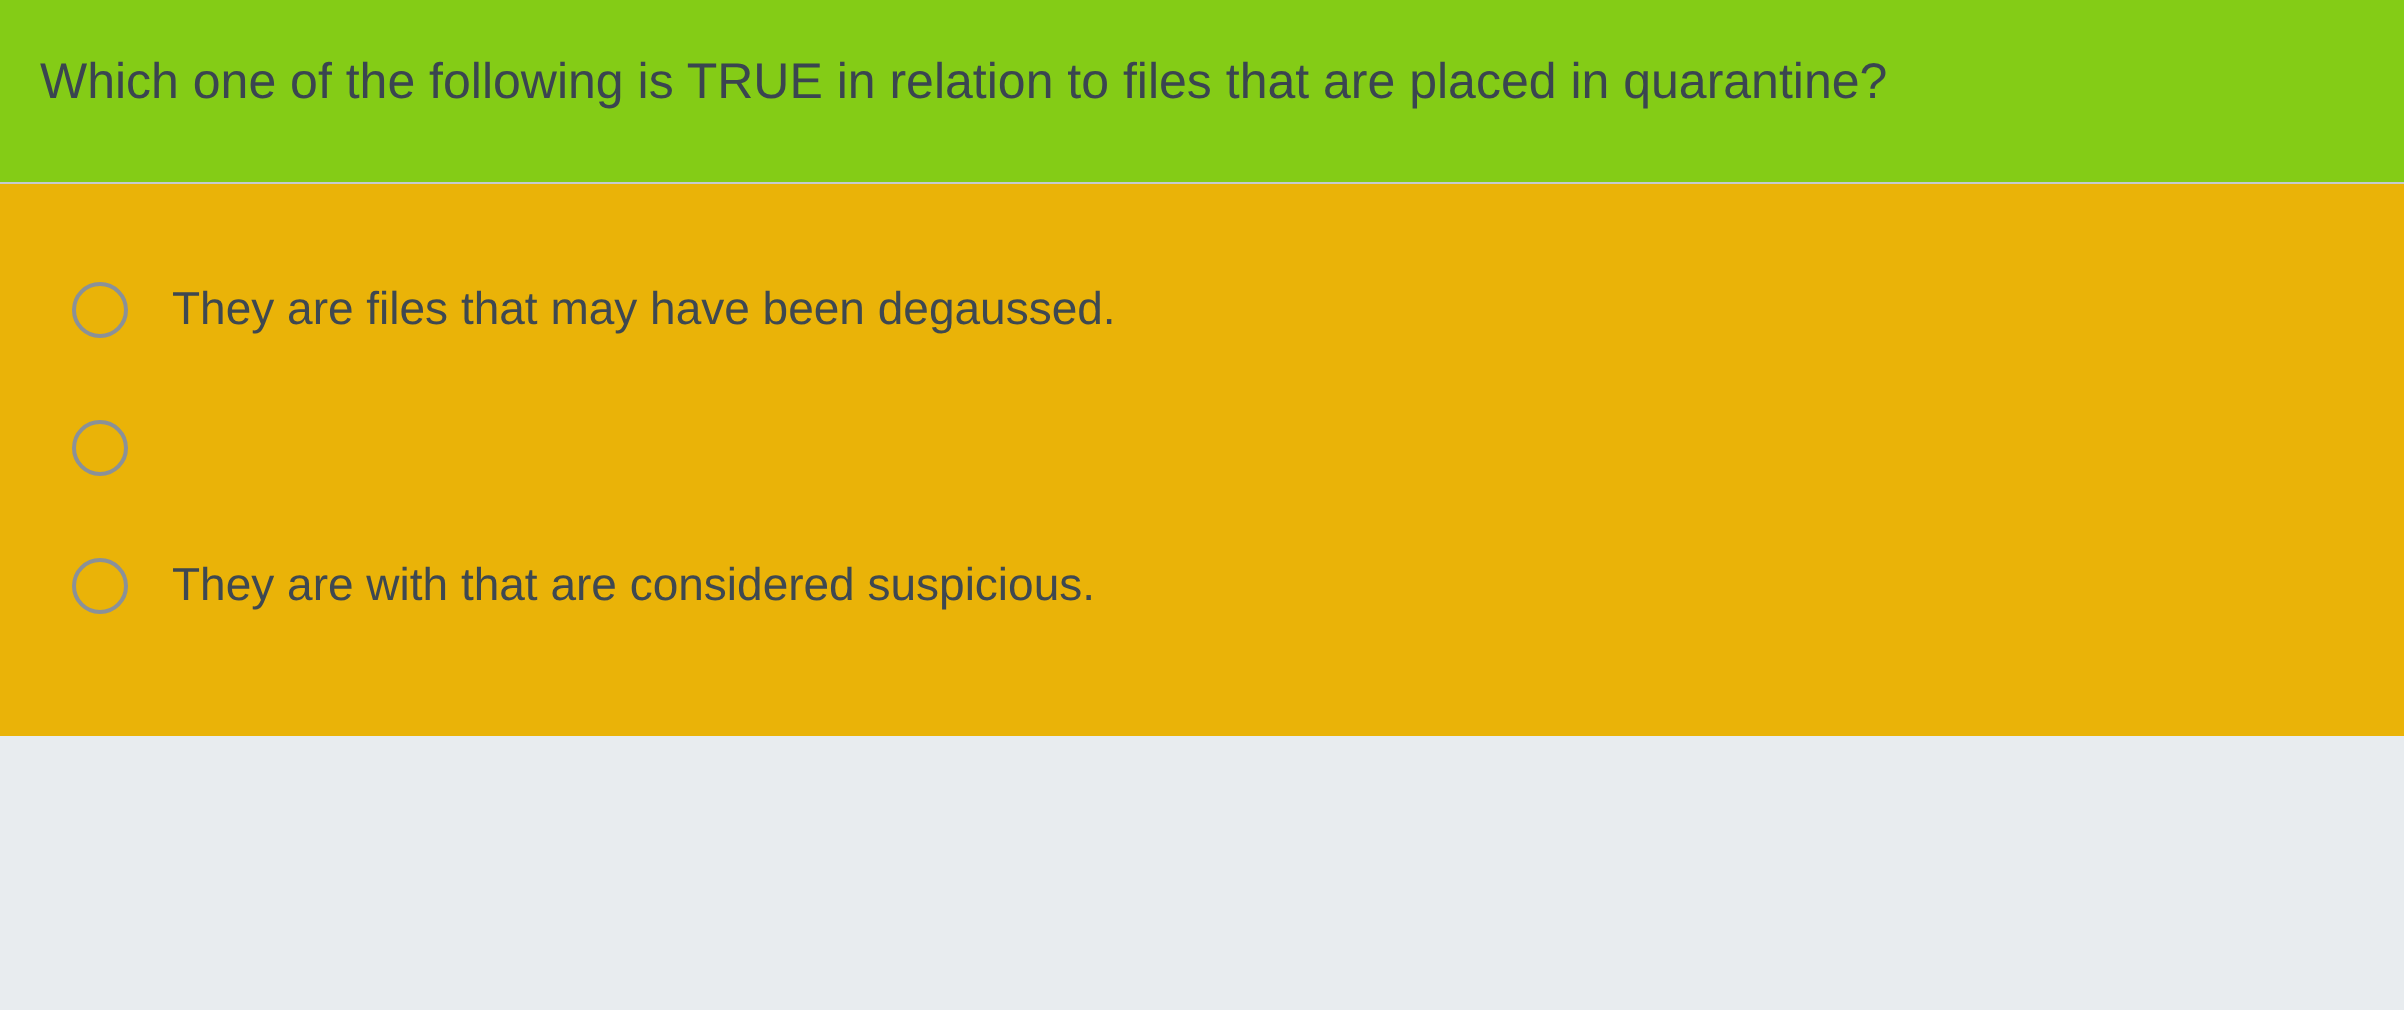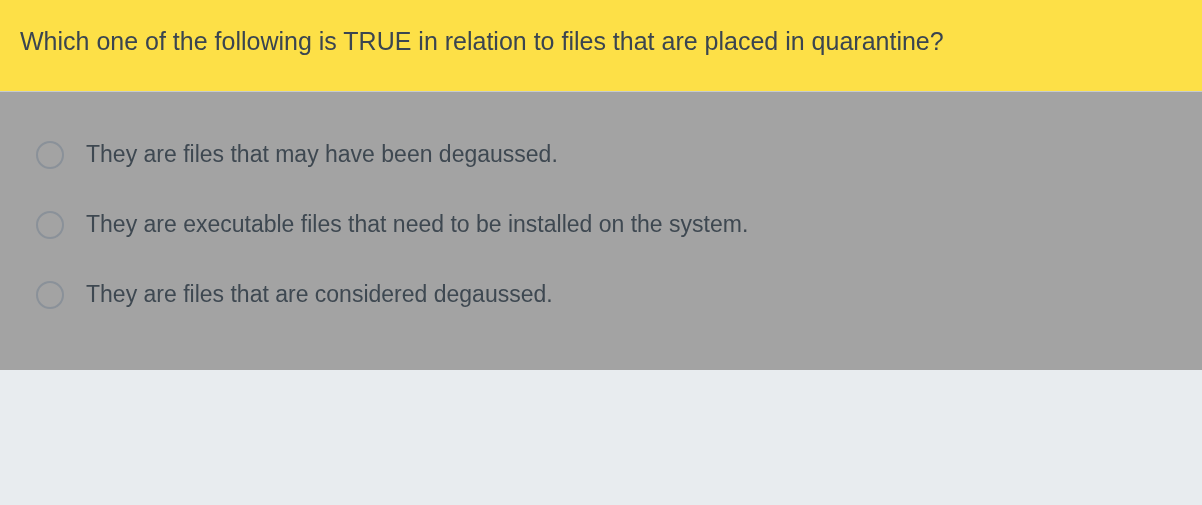--- a/index.html
+++ b/index.html
@@ -14,31 +14,31 @@
       height: 505px;
       overflow: hidden;
     }
     .question-container {
       width: 100%;
       height: 100%;
     }
     .question-header {
       padding: 24px 20px 32px 20px;
       border-bottom: 1px solid #c5cbd0;
-      background: #fde047;
+      background: #84cc16;
     }
     .question-text {
       font-size: 25px;
       font-weight: 400;
       color: #3a4550;
       line-height: 1.4;
     }
     .options-container {
       padding: 48px 20px 20px 36px;
-      background: #a3a3a3;
+      background: #eab308;
     }
     .option-row {
       display: flex;
       align-items: center;
       margin-bottom: 40px;
       cursor: pointer;
     }
     .radio-circle {
       width: 28px;
       height: 28px;
@@ -62,20 +62,19 @@
   <div class="question-header">
     <div class="question-text">Which one of the following is TRUE in relation to files that are placed in quarantine?</div>
   </div>
   <div class="options-container">
     <div class="option-row">
       <div class="radio-circle"></div>
       <div class="option-label">They are files that may have been degaussed.</div>
     </div>
     <div class="option-row">
       <div class="radio-circle"></div>
-      <div class="option-label">They are executable files that need to be installed on the system.</div>
     </div>
     <div class="option-row">
       <div class="radio-circle"></div>
-      <div class="option-label">They are files that are considered degaussed.</div>
+      <div class="option-label">They are with that are considered suspicious.</div>
     </div>
   </div>
 </div>
 
 </body></html>

